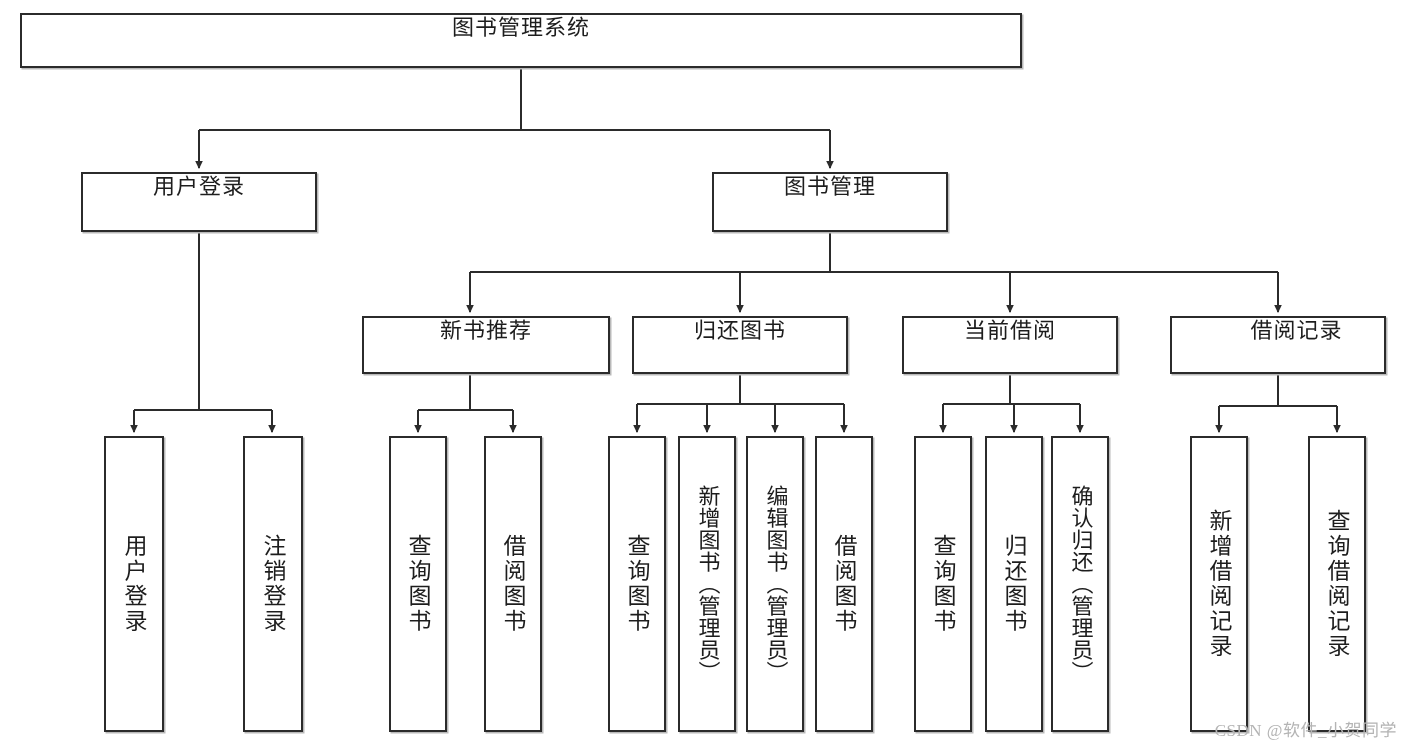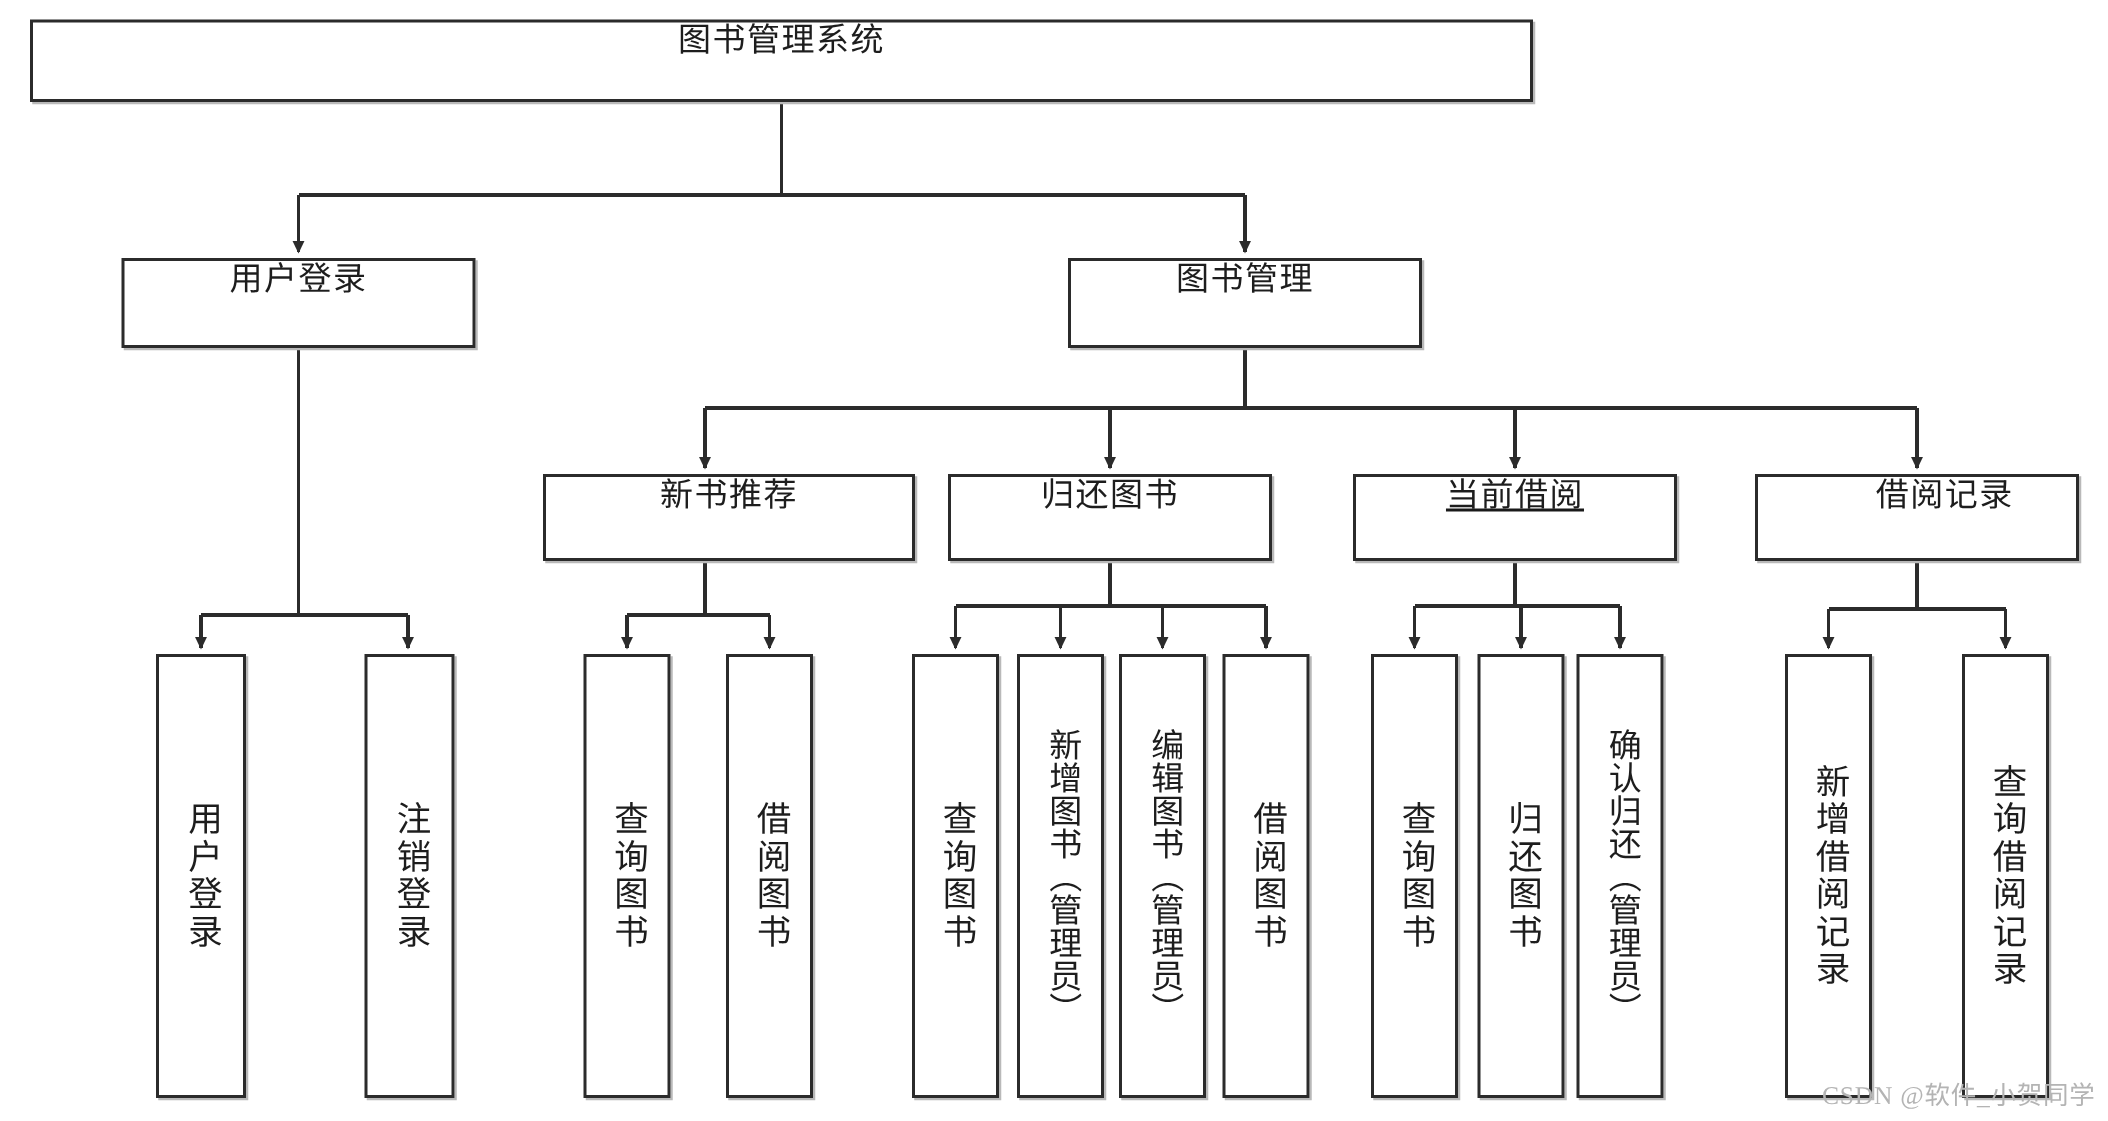--- a/index.html
+++ b/index.html
@@ -147,21 +147,21 @@
   <div class="node horiz" style="left: 712px; top: 172px; width: 236px; height: 60px;">
     <span class="node-label">图书管理</span>
   </div>
 
   <div class="node horiz" style="left: 362px; top: 316px; width: 248px; height: 58px;">
     <span class="node-label">新书推荐</span>
   </div>
   <div class="node horiz" style="left: 632px; top: 316px; width: 216px; height: 58px;">
     <span class="node-label">归还图书</span>
   </div>
-  <div class="node horiz" style="left: 902px; top: 316px; width: 216px; height: 58px; text-decoration: underline;">
+  <div class="node horiz" style="left: 902px; top: 316px; width: 216px; height: 58px;">
     <span class="node-label">当前借阅</span>
   </div>
   <div class="node horiz" style="left: 1170px; top: 316px; width: 216px; height: 58px; padding-left: 37px;">
     <span class="node-label">借阅记录</span>
   </div>
 
   <div class="node vert" style="left: 104px; top: 436px; width: 60px; height: 296px;">
     <span class="node-label">用户登录</span>
   </div>
   <div class="node vert" style="left: 243px; top: 436px; width: 60px; height: 296px;">

